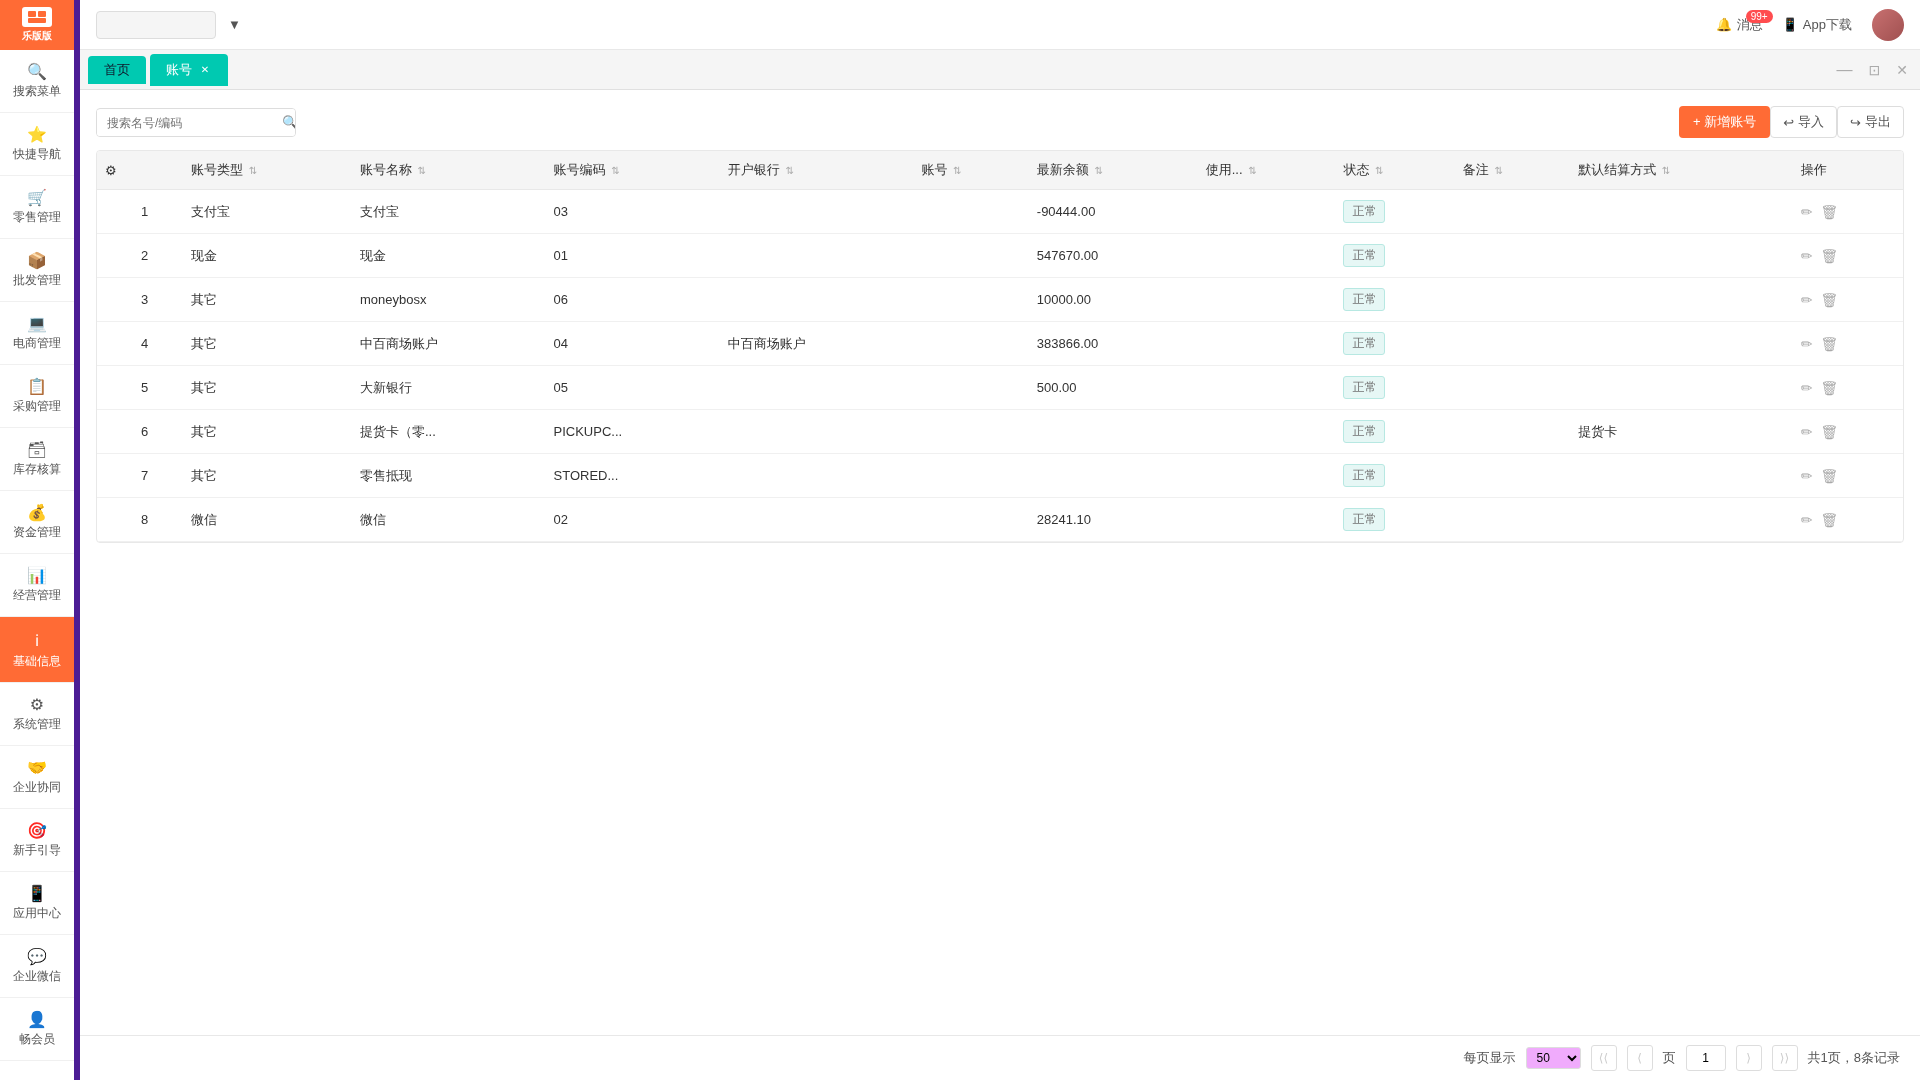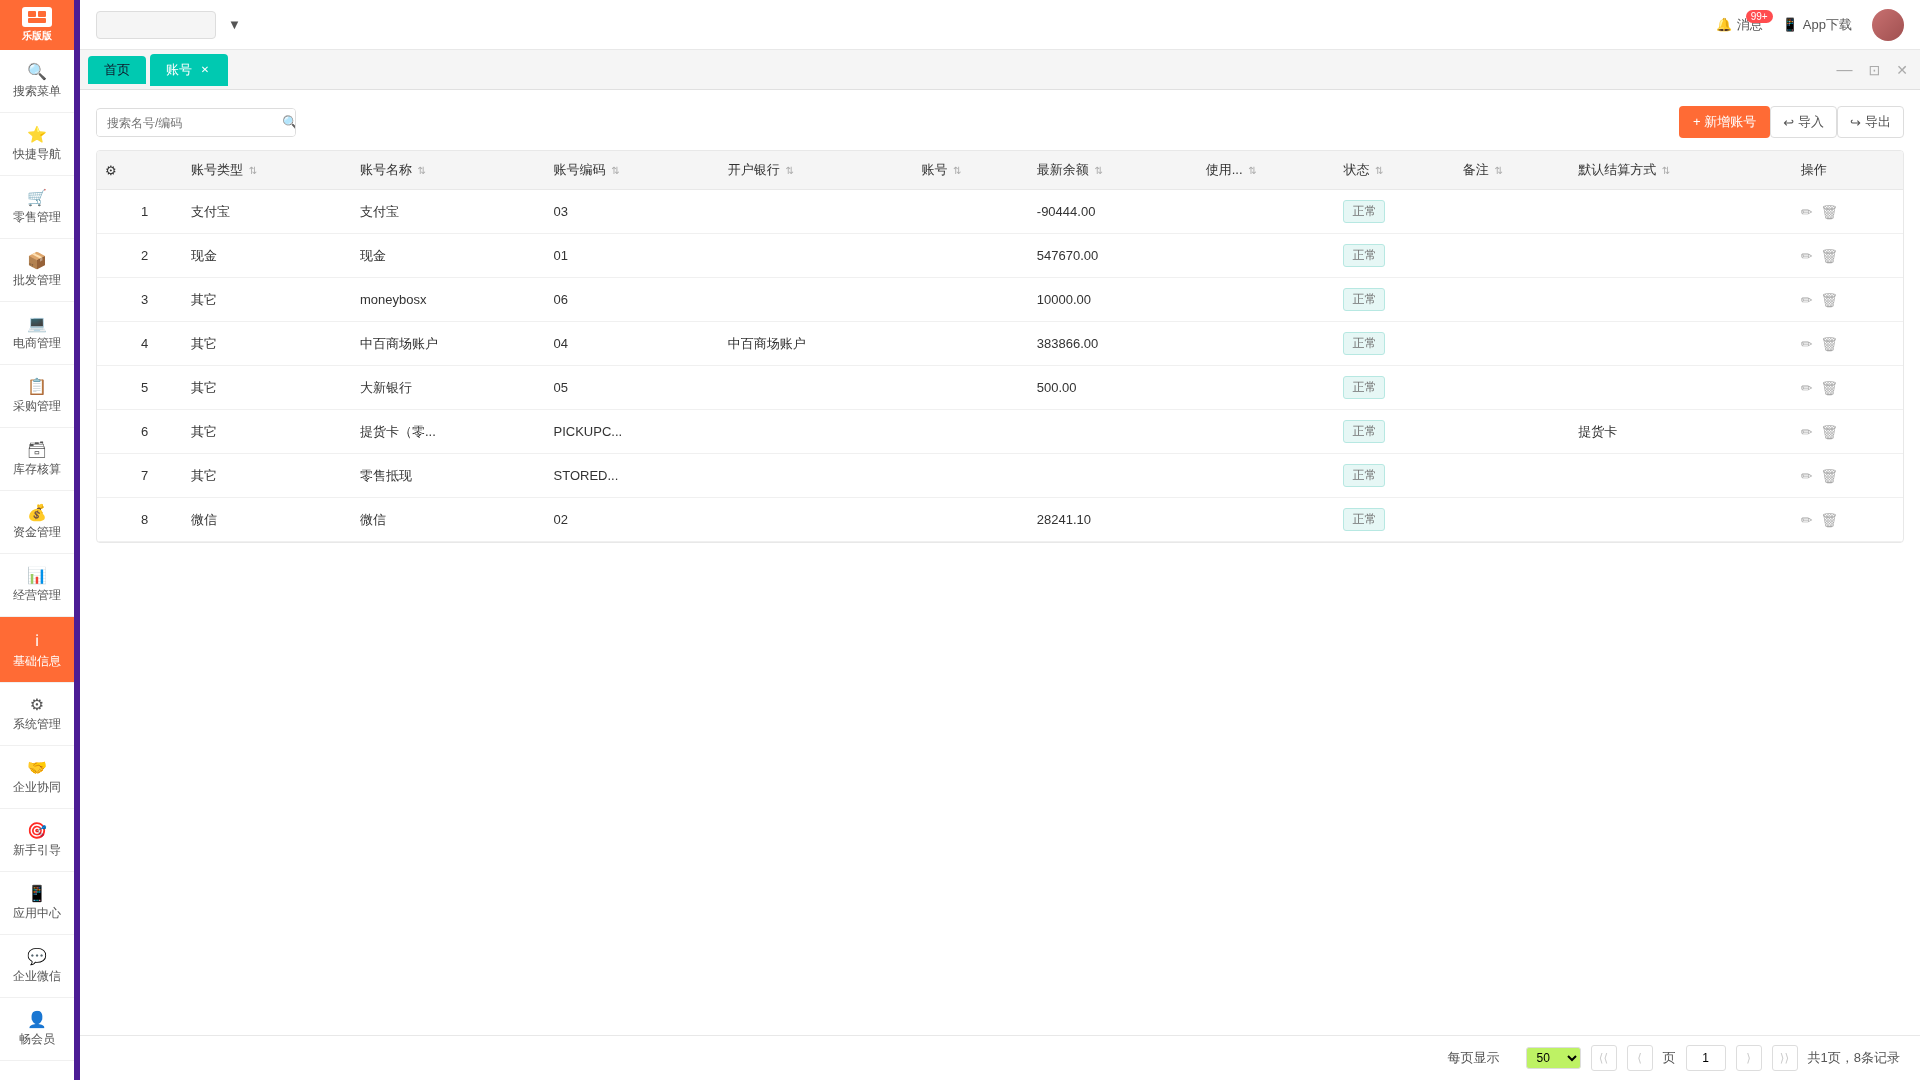--- a/index.html
+++ b/index.html
@@ -318,22 +318,21 @@
       padding: 0 20px;
       gap: 10px;
       font-size: 13px;
       color: #555;
     }
     .page-size-select {
       border: 1px solid #ddd;
       border-radius: 3px;
       padding: 2px 6px;
       font-size: 12px;
-      background: #bef264;
-      margin-left: 16px;
+      background: #f0abfc;
     }
     .page-btn {
       width: 26px;
       height: 26px;
       display: flex;
       align-items: center;
       justify-content: center;
       border: 1px solid #ddd;
       border-radius: 3px;
       cursor: pointer;

